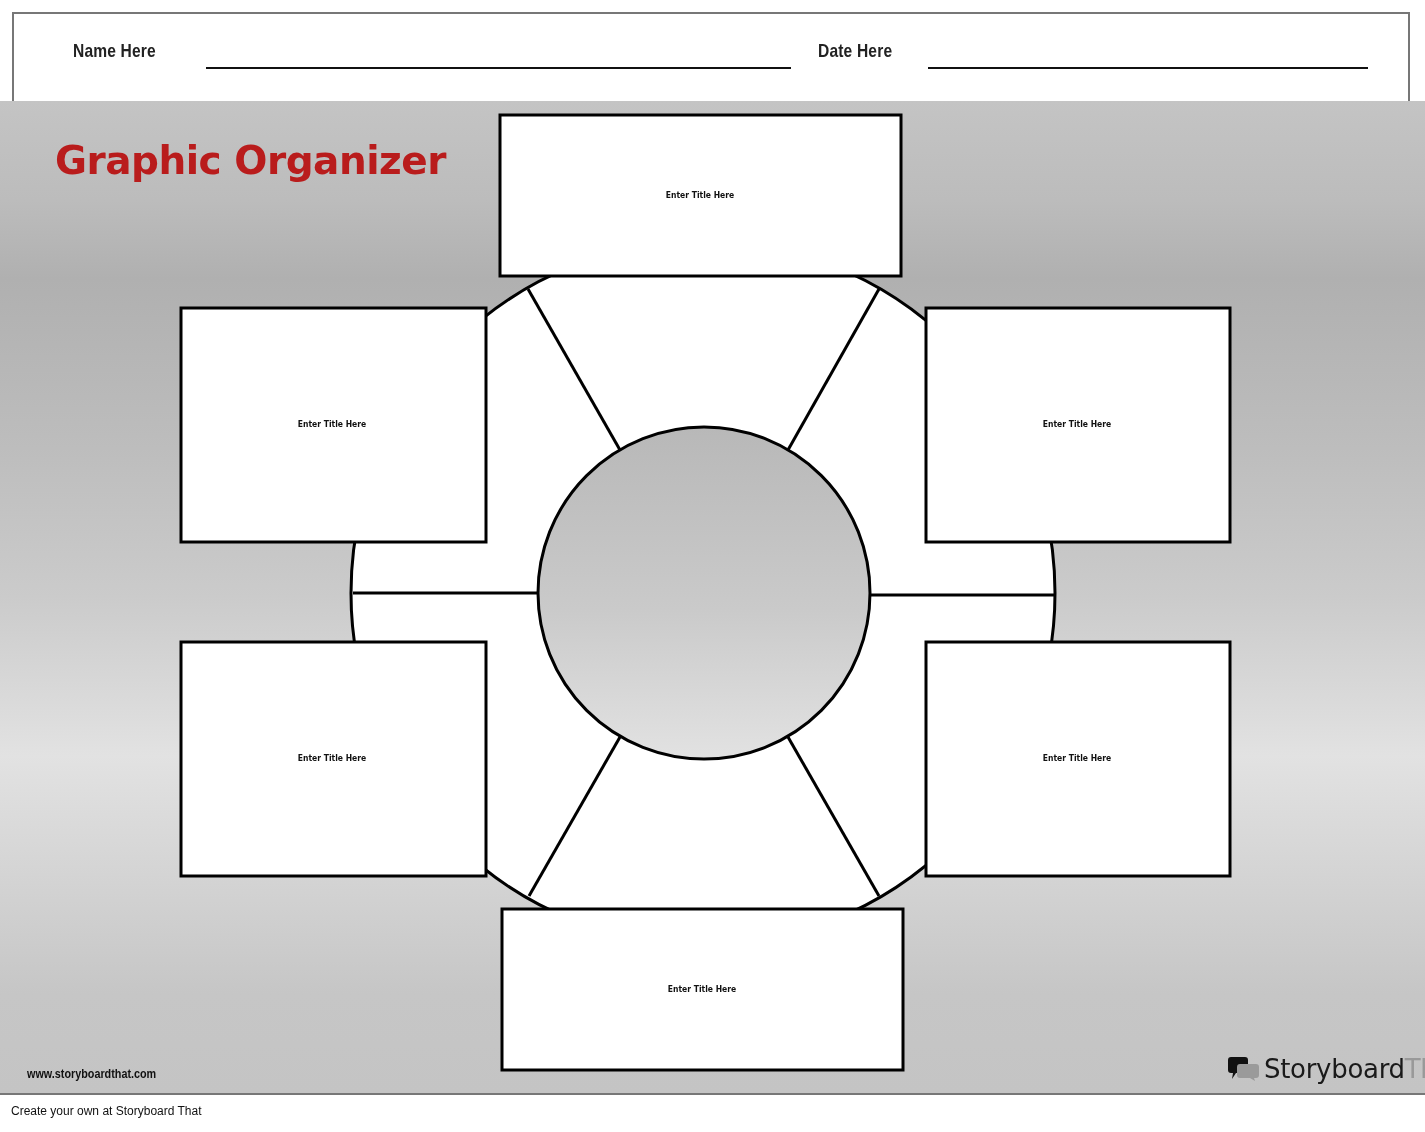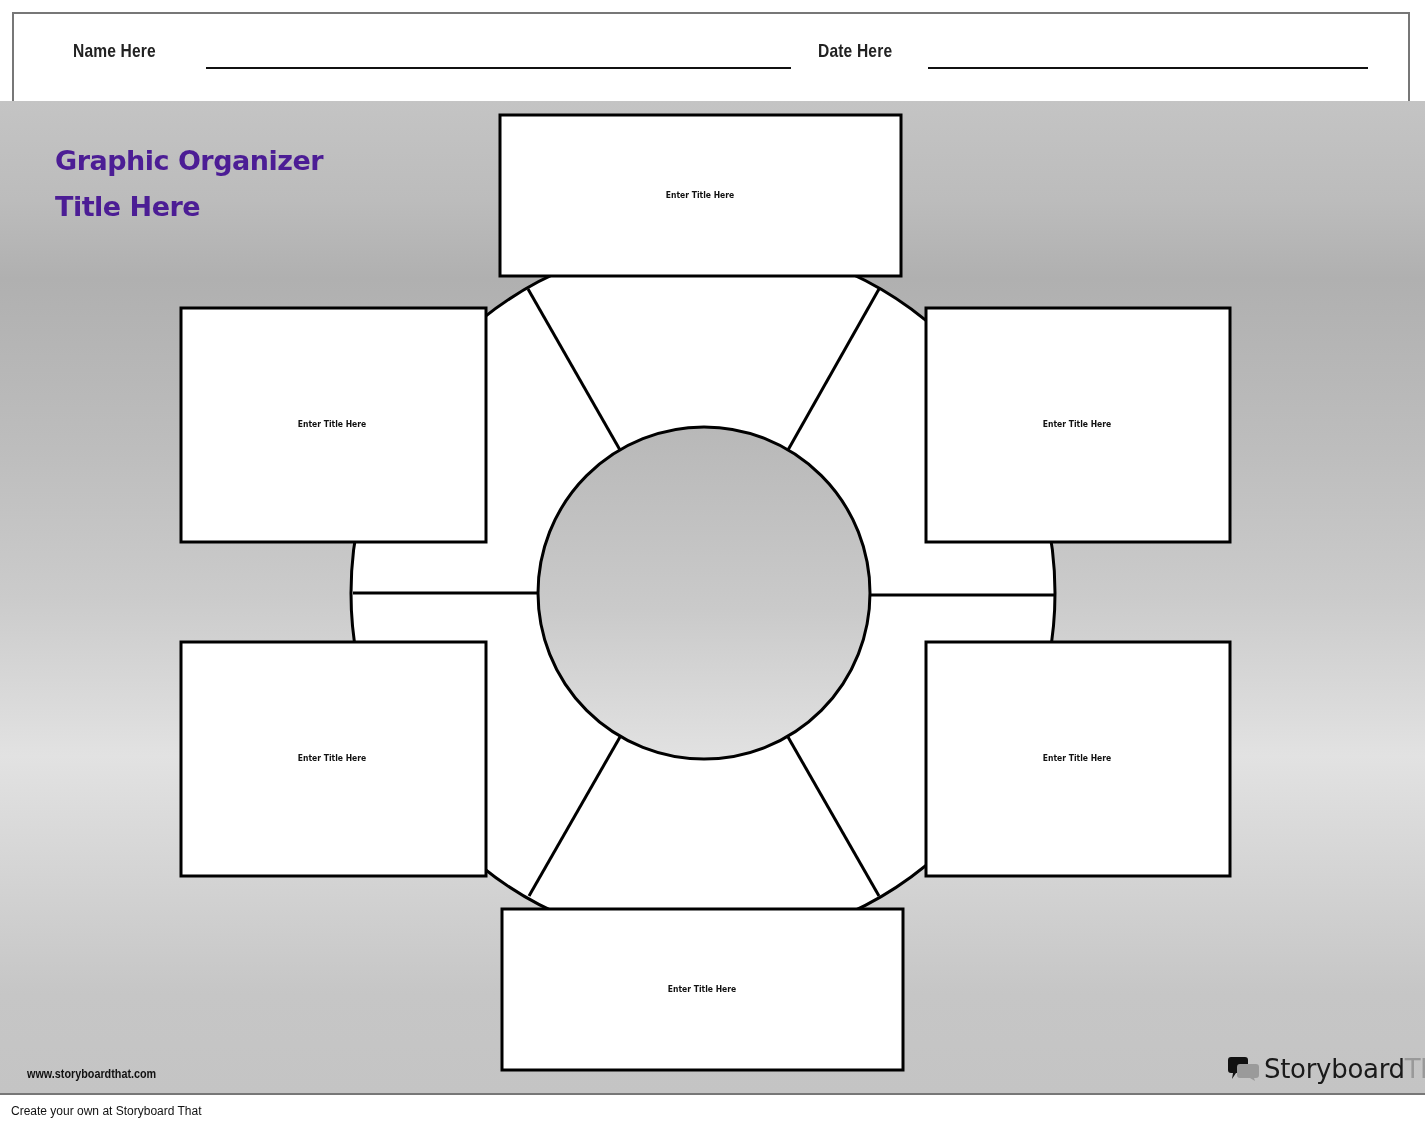--- a/index.html
+++ b/index.html
@@ -23,21 +23,21 @@
     .worksheet {
       position: absolute; left: 0; top: 101px; width: 1425px; height: 994px;
       background: linear-gradient(to bottom,
         #c4c4c4 0%, #bcbcbc 10%, #b0b0b0 18%, #bdbdbd 35%, #cbcbcb 50%,
         #dcdcdc 62%, #e2e2e2 66%, #d4d4d4 78%, #c6c6c6 90%, #c4c4c4 100%);
       border-bottom: 2px solid #777777; box-sizing: border-box;
     }
     .org-title {
       position: absolute; left: 55px; top: 138px;
       font-family: "DejaVu Sans", sans-serif; font-weight: bold;
-      font-size: 27px; line-height: 46px; color: #4c1d95;
+      font-size: 39px; line-height: 46px; color: #b91c1c;
       letter-spacing: -0.5px;
     }
     svg.diagram { position: absolute; left: 0; top: 0; }
     .box-label {
       position: absolute; font-family: "DejaVu Sans", sans-serif; font-weight: bold;
       font-size: 9px; color: #111111; transform: translateX(-50%) scaleX(0.85);
       white-space: nowrap;
     }
     .website {
       position: absolute; left: 27px; top: 1067px; font-family: "Liberation Sans", sans-serif;
@@ -59,21 +59,20 @@
 <div class="header-box"></div>
 <div class="hdr-label" style="left:73px;">Name Here</div>
 <div class="hdr-line" style="left:206px; width:585px;"></div>
 <div class="hdr-label" style="left:818px;">Date Here</div>
 <div class="hdr-line" style="left:928px; width:440px;"></div>
 
 <div class="worksheet"></div>
 
 <div class="org-title">
   <div>Graphic Organizer</div>
-  <div>Title Here</div>
 </div>
 
 <svg class="diagram" width="1425" height="1132" viewBox="0 0 1425 1132">
   <defs>
     <linearGradient id="circGrad" x1="0" y1="0" x2="0" y2="1">
       <stop offset="0%" stop-color="#b8b8b8"></stop>
       <stop offset="55%" stop-color="#cacaca"></stop>
       <stop offset="100%" stop-color="#e2e2e2"></stop>
     </linearGradient>
   </defs>

